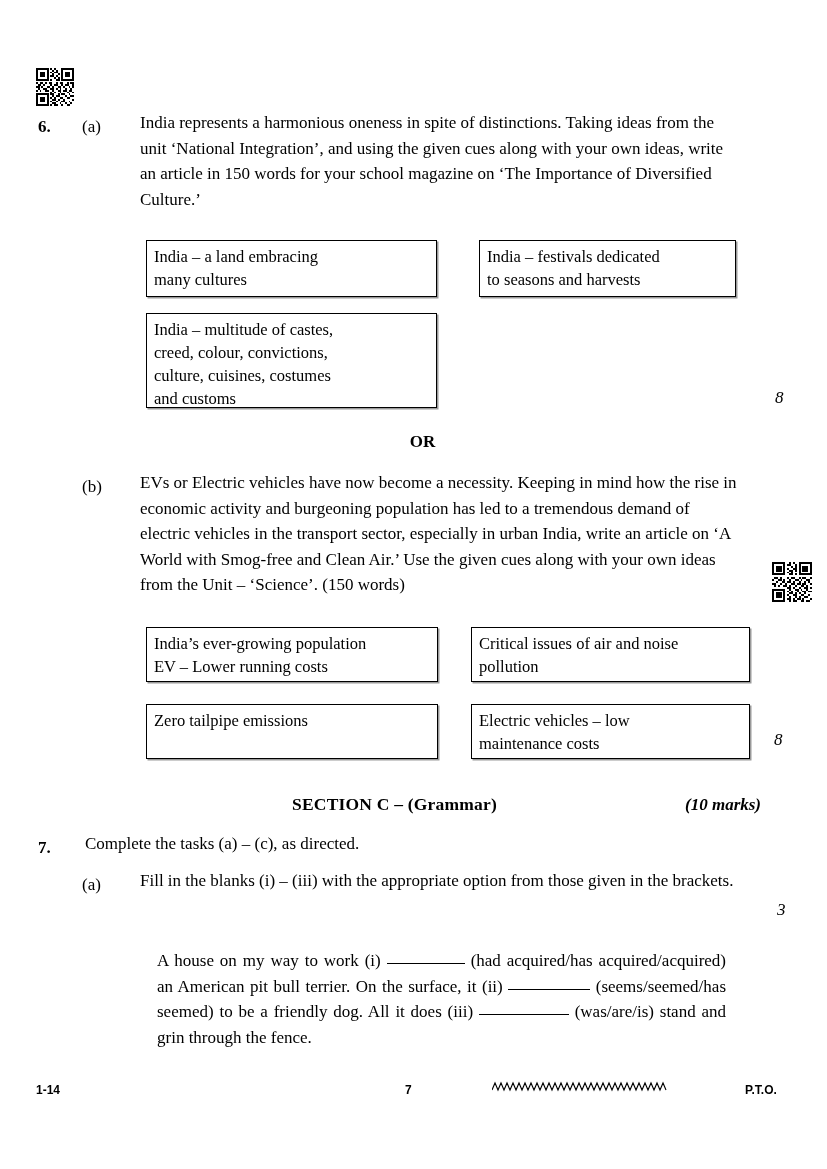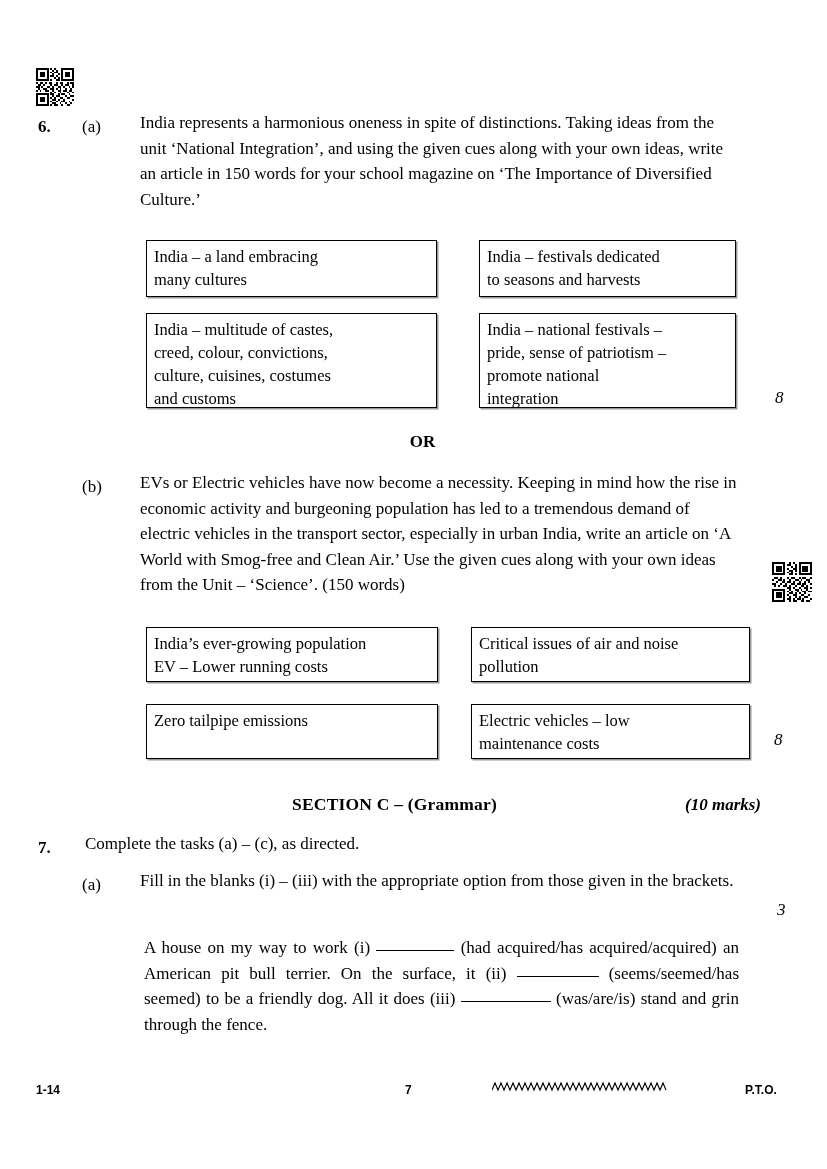--- a/index.html
+++ b/index.html
@@ -347,24 +347,20 @@
   </div>
 
   <div class="cuebox" style="left:146px; top:240px; width:291px; height:57px;">India – a land embracing
 many cultures</div>
   <div class="cuebox" style="left:479px; top:240px; width:257px; height:57px;">India – festivals dedicated
 to seasons and harvests</div>
   <div class="cuebox" style="left:146px; top:313px; width:291px; height:95px;">India – multitude of castes,
 creed, colour, convictions,
 culture, cuisines, costumes
 and customs</div>
-  <div class="cuebox" style="left:479px; top:313px; width:257px; height:95px;">India – national festivals –
-pride, sense of patriotism –
-promote national
-integration</div>
 
   <div class="marks" style="left:775px; top:389px;">8</div>
 
   <div class="or-divider" style="top:433px;padding-left:9px;">OR</div>
 
   <div class="qlabel" style="left:82px; top:478px;">(b)</div>
 
   <div class="qbody last-left" style="left:140px; top:470px; width:603px;">
     <div>EVs or Electric vehicles have now become a necessity. Keeping in mind how the rise in economic activity and burgeoning population has led to a tremendous demand of electric vehicles in the transport sector, especially in urban India, write an article on ‘A World with Smog-free and Clean Air.’ Use the given cues along with your own ideas from the Unit – ‘Science’. (150 words)</div>
   </div>
@@ -389,21 +385,21 @@
 
   <div class="qlabel" style="left:82px; top:876px;">(a)</div>
 
   <div class="qbody last-left" style="left:140px; top:868px; width:603px;">
     <div>Fill in the blanks (i) – (iii) with the appropriate option from those given in the brackets.</div>
   </div>
 
   <div class="marks" style="left:777px; top:901px;">3</div>
 
   <div class="qbody" style="left:140px; top:931px; width:603px;">
-    <p style="margin:4px;">
+    <p style="margin:17px;">
       <span>A house on my way to work (i)</span>
       <span class="blank b1"></span>
       <span>(had acquired/has acquired/acquired) an American pit bull terrier. On the surface, it (ii)</span>
       <span class="blank b2"></span>
       <span>(seems/seemed/has seemed) to be a friendly dog. All it does (iii)</span>
       <span class="blank b3"></span>
       <span>(was/are/is) stand and grin through the fence.</span>
     </p>
   </div>
 

